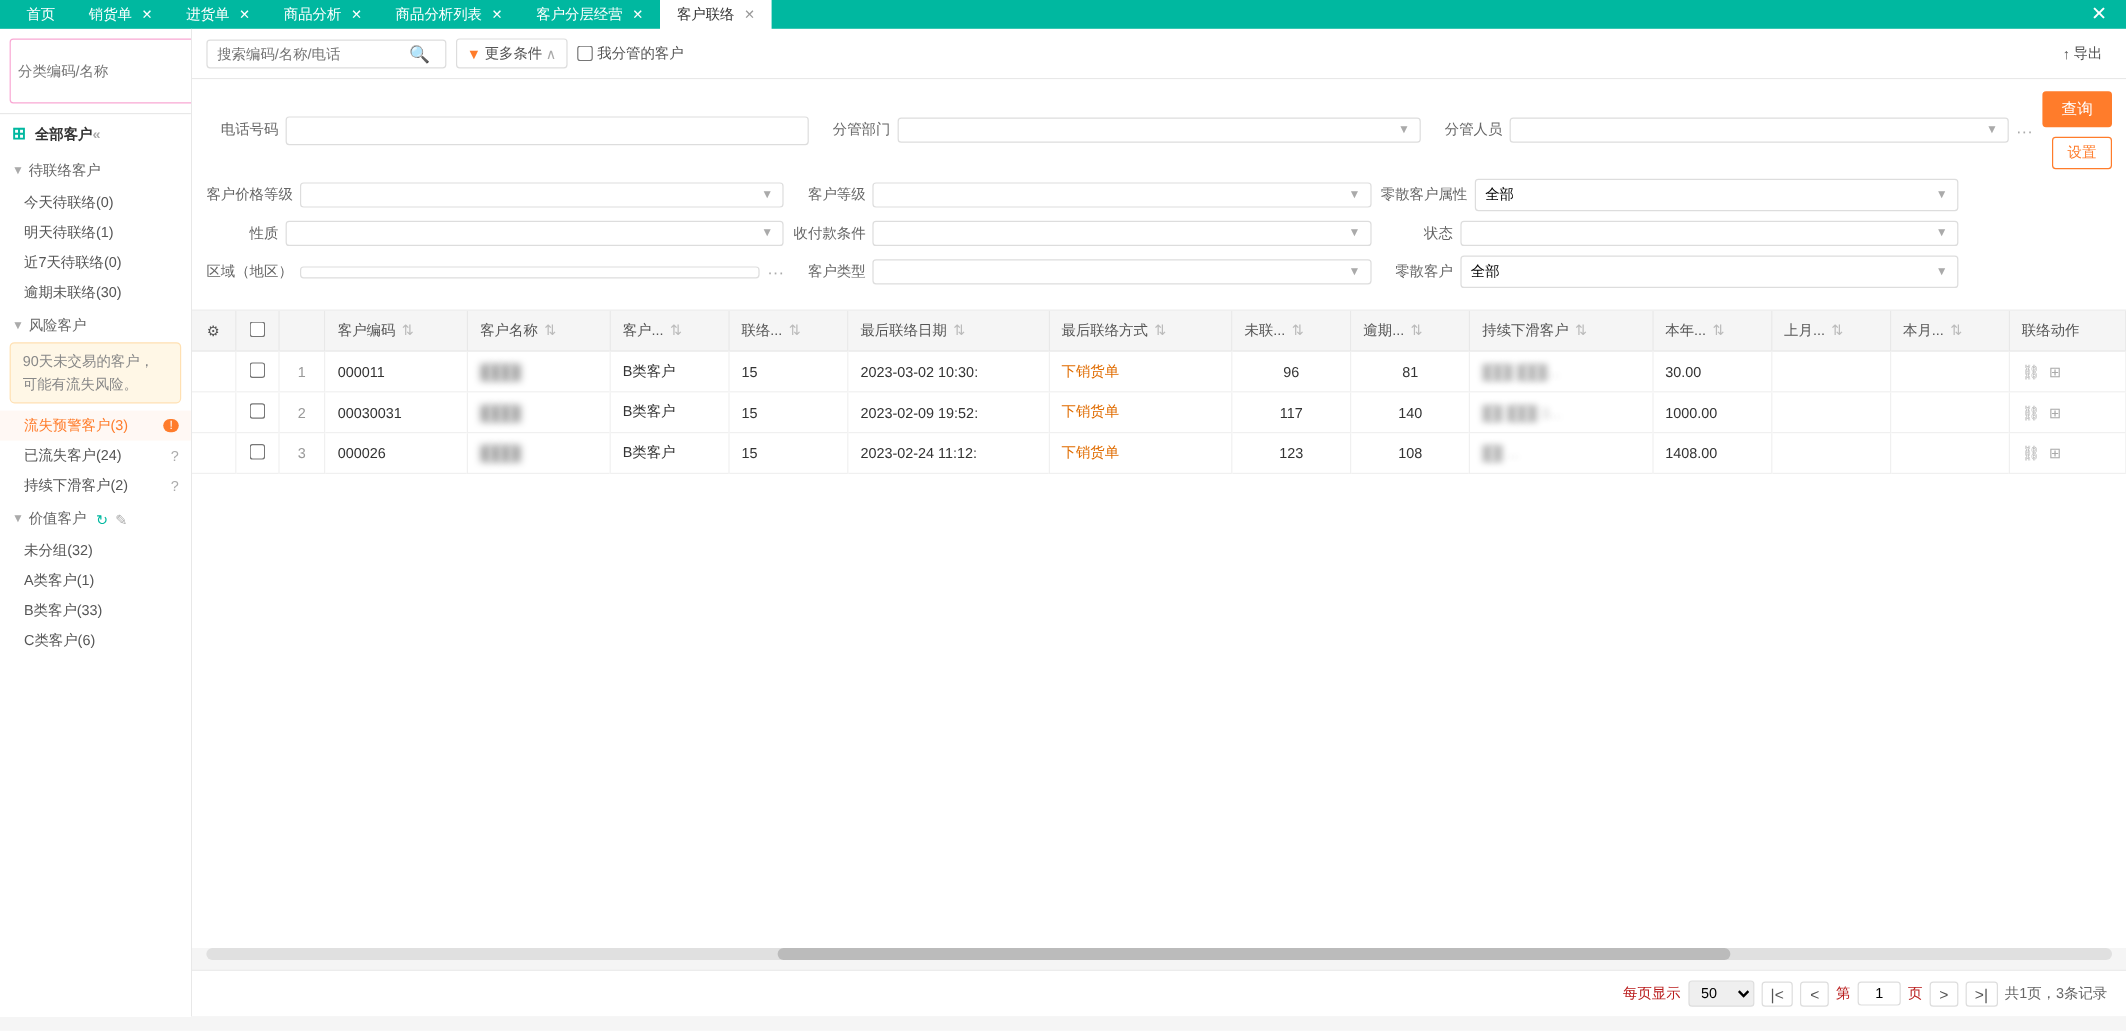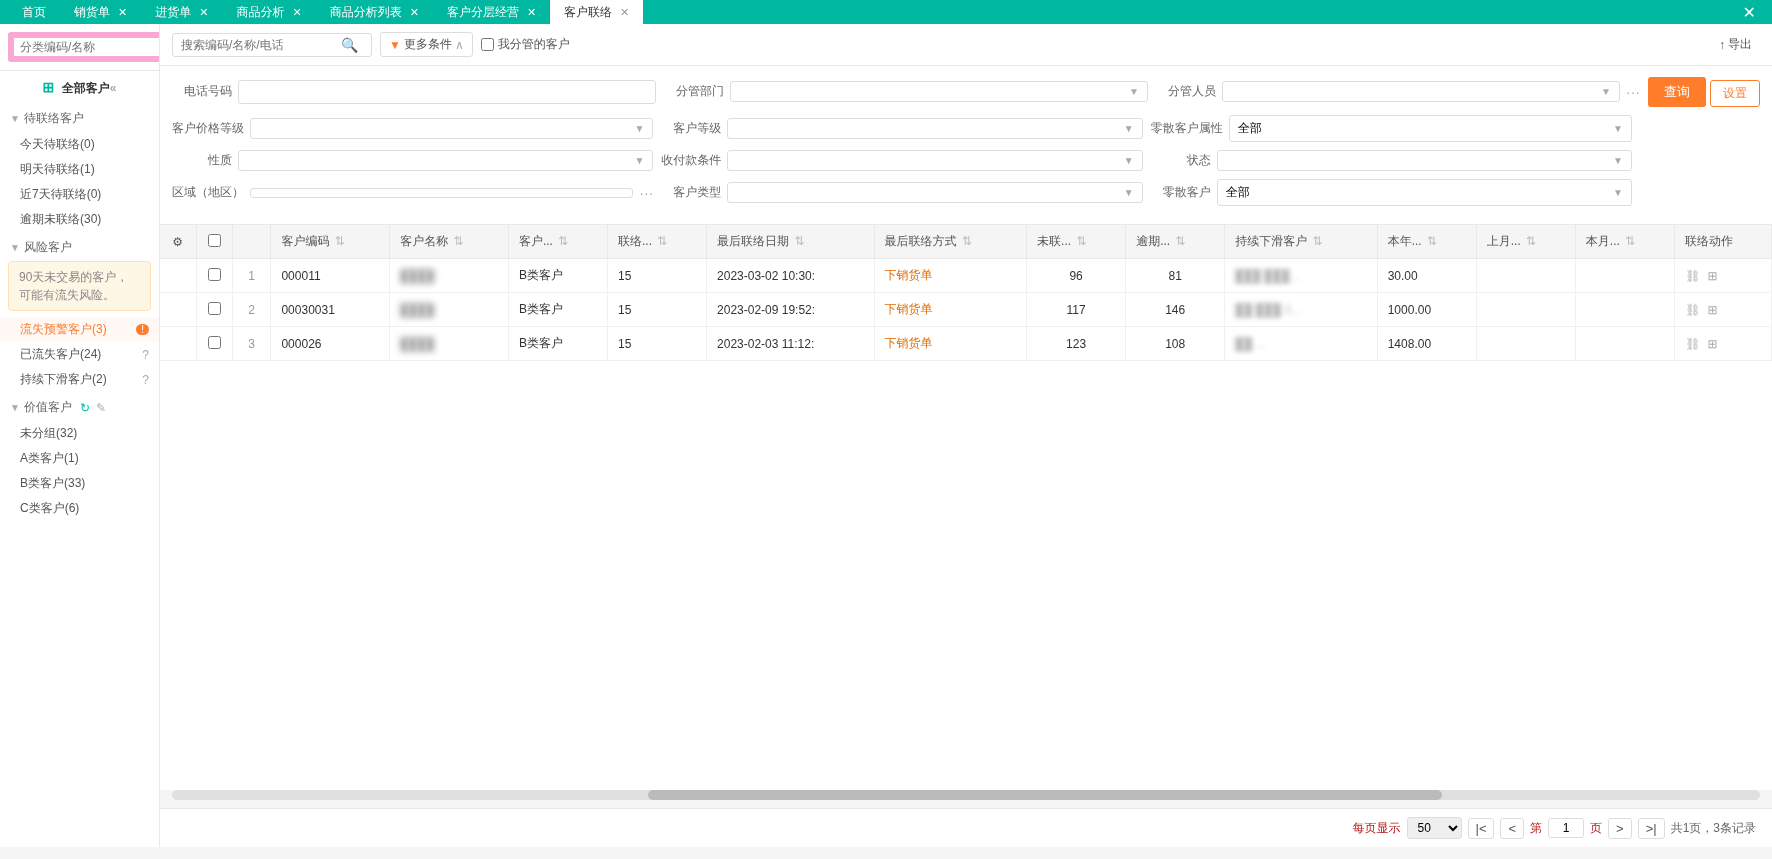--- a/index.html
+++ b/index.html
@@ -38,26 +38,26 @@
     .sidebar {
       width: 160px; background: #fff; border-right: 1px solid #e8e8e8;
       display: flex; flex-direction: column; overflow-y: auto;
       flex-shrink: 0;
     }
     .sidebar-search {
       display: flex; align-items: center; gap: 4px;
       padding: 8px; border-bottom: 1px solid #e8e8e8;
     }
     .sidebar-search input {
-      flex: 1; border: 6px solid #f9a8d4; border-radius: 3px;
-      padding: 2px 6px; font-size: 12px; outline: none;
+      flex: 1; border: 1px solid #f9a8d4; border-radius: 3px;
+      padding: 19px 6px; font-size: 12px; outline: none;
     }
 
     .sidebar-header {
-      display: flex; align-items: center; justify-content: center;
+      display: flex; align-items: center; justify-content: flex-start;
       padding: 8px 10px; font-weight: bold; color: #333; font-size: 13px;
       cursor: pointer;
     }
     .sidebar-header .grid-icon { color: #00b8a0; margin-right: 4px; font-size: 14px; }
     .sidebar-header .collapse-btn { color: #aaa; font-size: 12px; cursor: pointer; }
 
     .sidebar-group { margin-bottom: 2px; }
     .sidebar-group-title {
       display: flex; align-items: center; gap: 4px;
       padding: 5px 10px; color: #666; cursor: pointer; font-size: 12px;
@@ -139,21 +139,21 @@
     .adv-filter-dots { color: #aaa; cursor: pointer; font-size: 14px; }
     .query-btn {
       background: #ff7c2b; color: #fff; border: none; border-radius: 3px;
       padding: 6px 16px; cursor: pointer; font-size: 13px;
     }
     .settings-btn {
       background: #fff; color: #ff7c2b; border: 1px solid #ff7c2b; border-radius: 3px;
       padding: 4px 12px; cursor: pointer; font-size: 12px; margin-top: 4px;
     }
     .query-settings-wrap {
-      display: flex; flex-direction: row; align-items: flex-end; gap: 4px;
+      display: flex; flex-direction: column; align-items: flex-end; gap: 4px;
     }
 
     
     .table-wrap {
       flex: 1; overflow: auto; background: #fff;
     }
     table {
       width: 100%; border-collapse: collapse; min-width: 900px;
     }
     thead tr {
@@ -543,41 +543,41 @@
         <input type="checkbox" style="">
       </td>
       <td class="row-number td-center">2</td>
       <td>00030031</td>
       <td><span style="color:transparent;text-shadow:0 0 6px #aaa">████</span></td>
       <td>B类客户</td>
       <td>15</td>
       <td>2023-02-09 19:52:</td>
       <td><span class="td-link">下销货单</span></td>
       <td class="td-center">117</td>
-      <td class="td-center">146</td>
+      <td class="td-center">140</td>
       <td><span style="color:transparent;text-shadow:0 0 5px #bbb">██ ███ 3...</span></td>
       <td>1000.00</td>
       <td></td>
       <td></td>
       <td>
         <span style="color:#aaa;margin-right:4px;cursor:pointer">⛓</span>
         <span style="color:#aaa;cursor:pointer">⊞</span>
       </td>
     </tr>
             <tr>
       <td class="td-center"></td>
       <td class="td-center">
         <input type="checkbox" style="">
       </td>
       <td class="row-number td-center">3</td>
       <td>000026</td>
       <td><span style="color:transparent;text-shadow:0 0 6px #aaa">████</span></td>
       <td>B类客户</td>
       <td>15</td>
-      <td>2023-02-03 11:12:</td>
+      <td>2023-02-24 11:12:</td>
       <td><span class="td-link">下销货单</span></td>
       <td class="td-center">123</td>
       <td class="td-center">108</td>
       <td><span style="color:transparent;text-shadow:0 0 5px #bbb">██ ...</span></td>
       <td>1408.00</td>
       <td></td>
       <td></td>
       <td>
         <span style="color:#aaa;margin-right:4px;cursor:pointer">⛓</span>
         <span style="color:#aaa;cursor:pointer">⊞</span>

